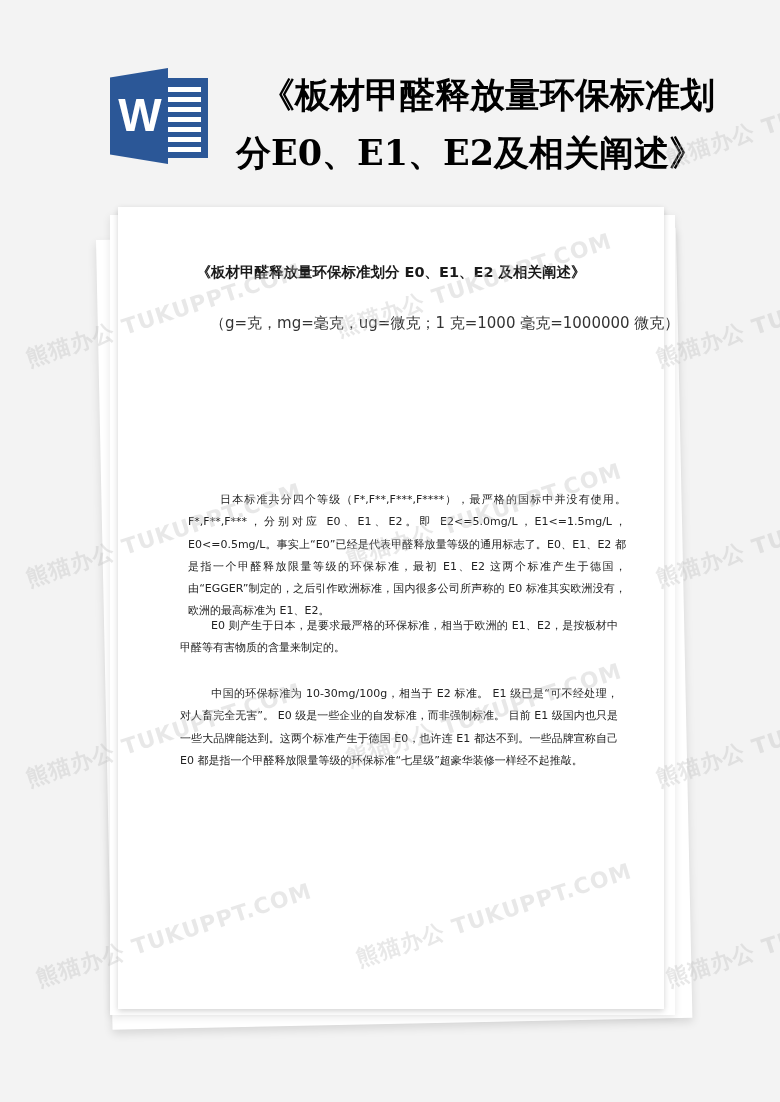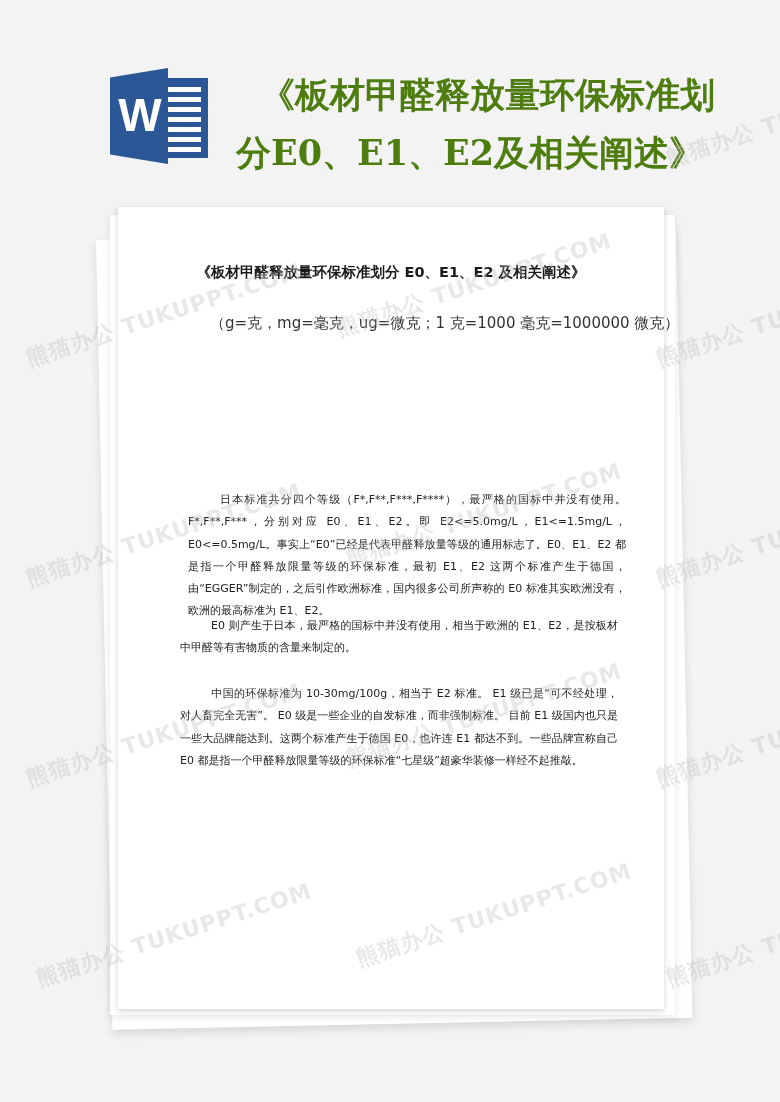--- a/index.html
+++ b/index.html
@@ -30,21 +30,21 @@
     background: #2b5797;
     clip-path: polygon(0 10%, 100% 0, 100% 100%, 0 90%);
   }
   .word-icon .cover .w {
     position: absolute; left: 5px; top: 20px; width: 50px; text-align: center;
     color: #fff; font-weight: bold; font-size: 46px;
     font-family: "Liberation Sans", sans-serif;
   }
   .header-title {
     position: absolute; left: 250px; top: 66px; width: 420px;
-    color: #4d7c0f; font-family: "DejaVu Serif", "Liberation Serif", serif;
+    color: #000000; font-family: "DejaVu Serif", "Liberation Serif", serif;
     font-weight: bold; font-size: 35px; line-height: 58px;
   }
   .header-title .l1 { display: block; padding-left: 10px; white-space: nowrap; }
   .header-title .l2 { display: block; margin-left: -14px; white-space: nowrap; }
 
   .paper-back {
     position: absolute; left: 96px; top: 240px; width: 580px; height: 790px;
     background: #ffffff;
     box-shadow: 0 4px 10px rgba(0,0,0,0.12);
     transform: rotate(-1.2deg);
@@ -116,21 +116,21 @@
 <div class="paper-back"></div>
 <div class="paper-mid"></div>
 
 <div class="page">
   <div class="doc-title">《板材甲醛释放量环保标准划分 E0、E1、E2 及相关阐述》</div>
   <div class="units">（g=克，mg=毫克，ug=微克；1 克=1000 毫克=1000000 微克）</div>
 
 
   <div class="para p2"><span class="indent"></span><span>日本标准共分四个等级（F*,F**,F***,F****），最严格的国标中并没有使用。F*,F**,F***，分别对应 E0、E1、E2。即 E2&lt;=5.0mg/L，E1&lt;=1.5mg/L，E0&lt;=0.5mg/L。事实上“E0”已经是代表甲醛释放量等级的通用标志了。E0、E1、E2  都是指一个甲醛释放限量等级的环保标准，最初 E1、E2 这两个标准产生于德国，由“EGGER”制定的，之后引作欧洲标准，国内很多公司所声称的 E0 标准其实欧洲没有，欧洲的最高标准为 E1、E2。</span></div>
 
-  <div class="para p3"><span class="indent"></span><span>E0 则产生于日本，最严格的国标中并没有使用，相当于欧洲的 E1、E2，是按板材中甲醛等有害物质的含量来制定的。</span></div>
+  <div class="para p3"><span class="indent"></span><span>E0 则产生于日本，是要求最严格的环保标准，相当于欧洲的 E1、E2，是按板材中甲醛等有害物质的含量来制定的。</span></div>
 
   <div class="para p4"><span class="indent"></span><span class="u">中国的环保标准为 10-30mg/100g，相当于 E2 标准。 E1 级已是“可不经处理，对人畜完全无害”。</span><span> E0 级是一些企业的自发标准，而非强制标准。 目前 E1 级国内也只是一些大品牌能达到。</span><span class="u">这两个标准产生于德国 E0，也许连 E1 都达不到。</span><span>一些品牌宣称自己 E0 都是指一个甲醛释放限量等级的环保标准“七星级”超豪华装修一样经不起推敲。</span></div>
 
 </div>
 
 <div class="wm" style="left:20px; top:300px;">熊猫办公 TUKUPPT.COM</div>
 <div class="wm" style="left:330px; top:270px;">熊猫办公 TUKUPPT.COM</div>
 <div class="wm" style="left:650px; top:300px;">熊猫办公 TUKUPPT.COM</div>
 <div class="wm" style="left:20px; top:520px;">熊猫办公 TUKUPPT.COM</div>
 <div class="wm" style="left:340px; top:500px;">熊猫办公 TUKUPPT.COM</div>

